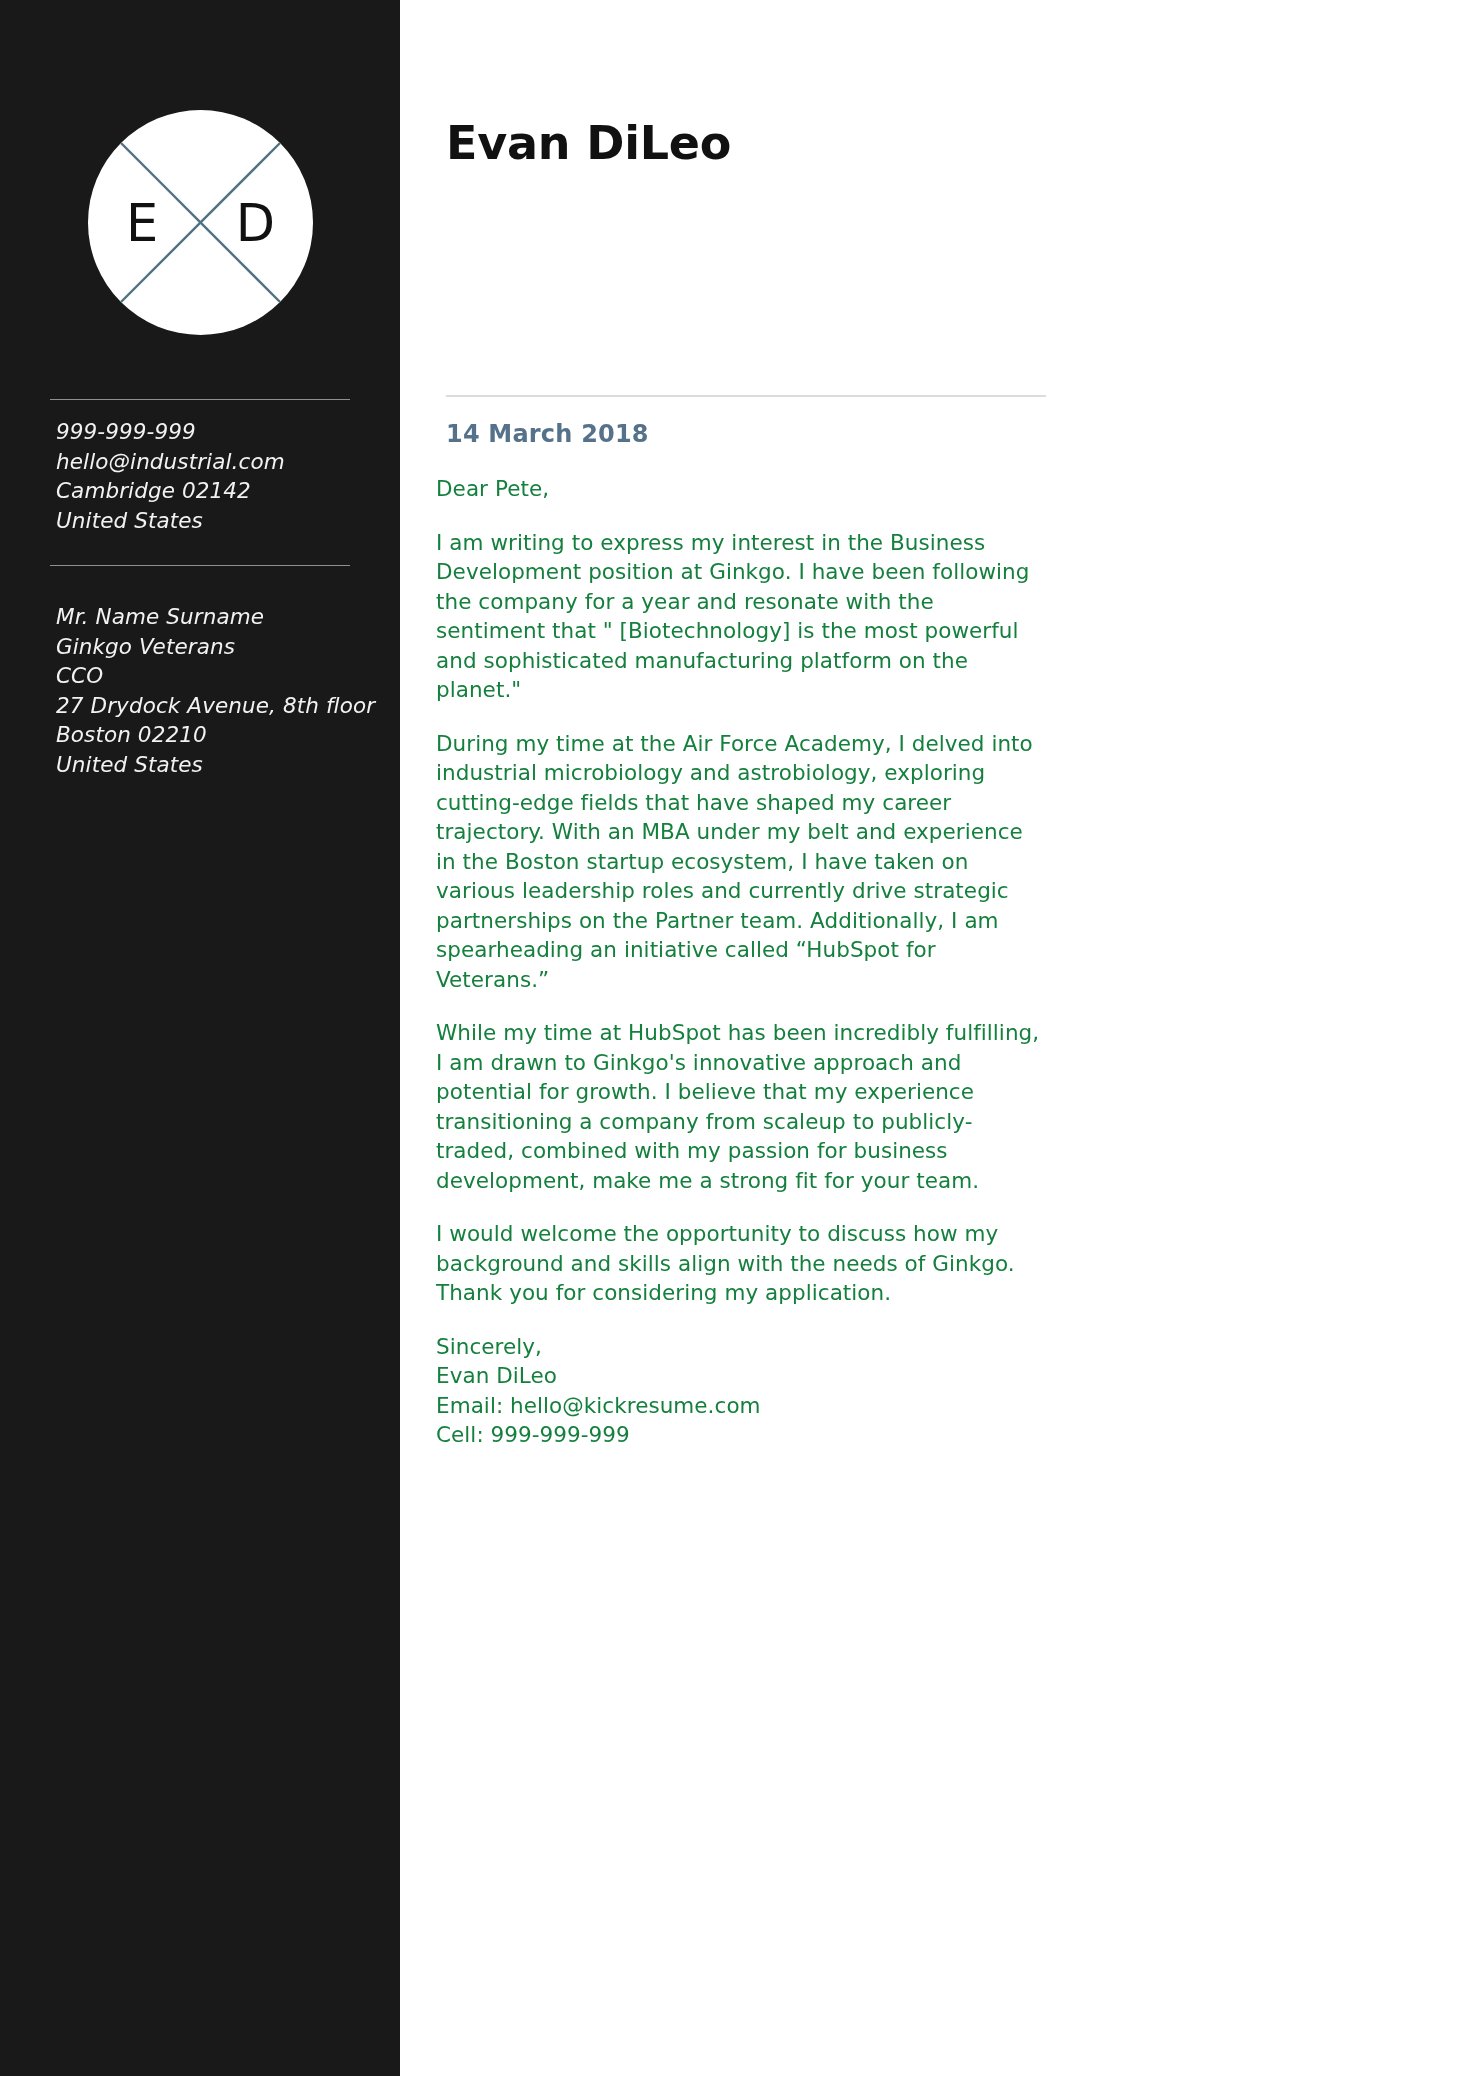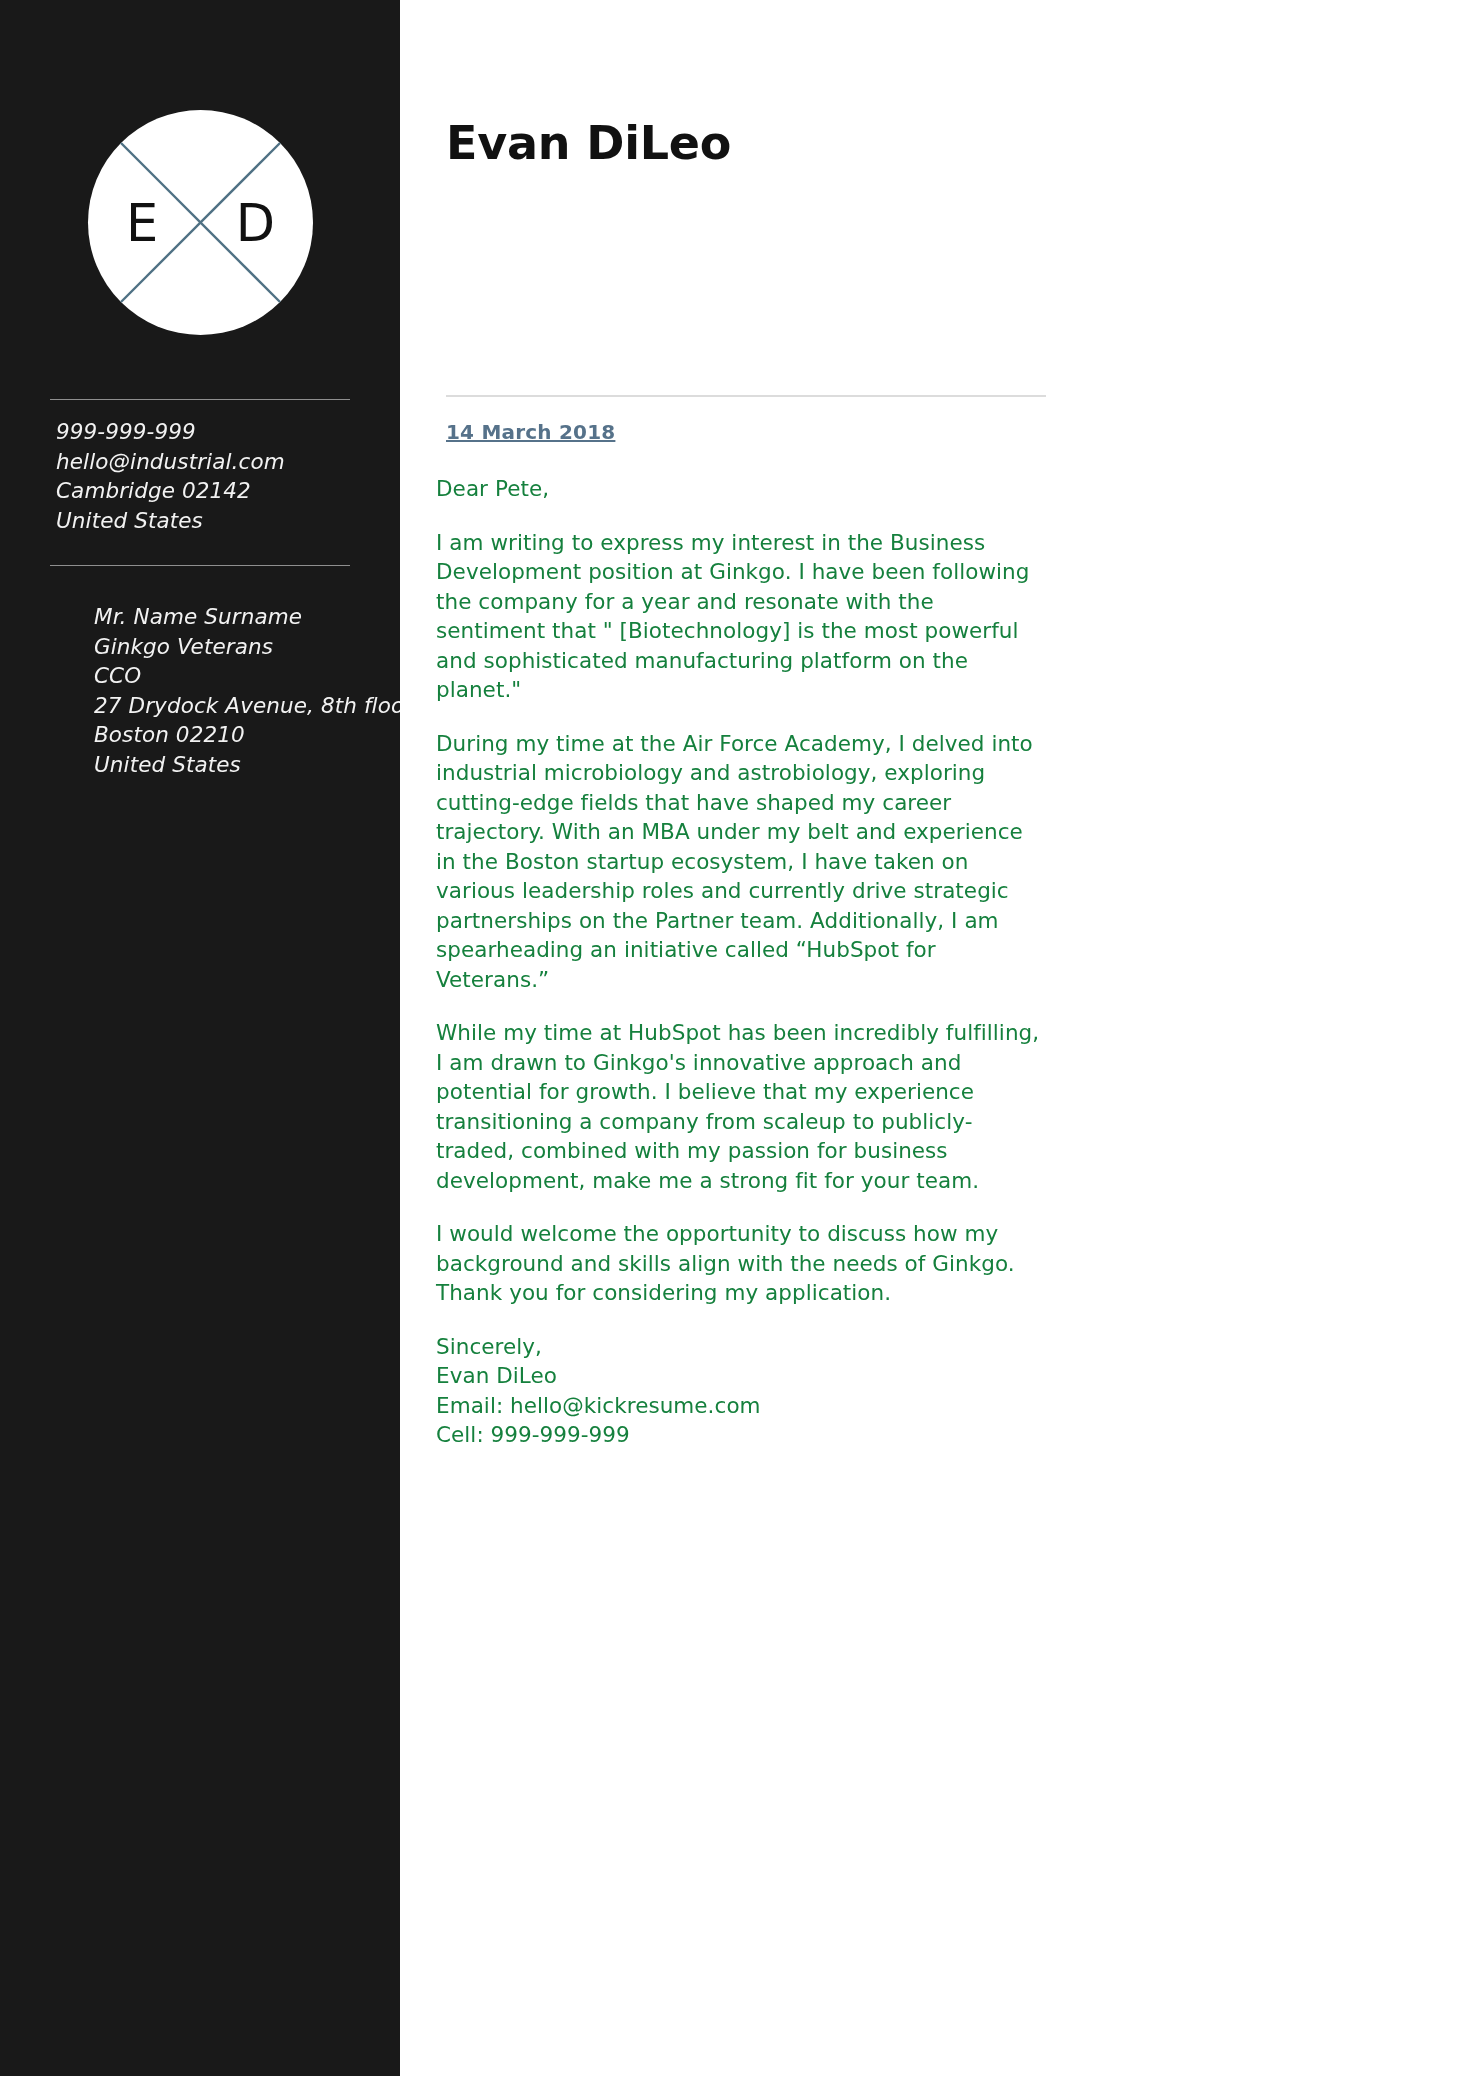--- a/index.html
+++ b/index.html
@@ -70,21 +70,21 @@
     left: 56px;
     width: 330px;
     color: #f2f2f2;
     font-size: 21.5px;
     line-height: 29.5px;
     font-weight: 400;
     letter-spacing: 0.1px;
     font-style: italic;
   }
   .side-block.contact   { top: 417px; }
-  .side-block.recipient { top: 602px; margin-left: 38px; }
+  .side-block.recipient { top: 602px; }
   .side-block div { white-space: nowrap; }
 
   
   .main {
     position: absolute;
     left: 400px; top: 0;
     width: 1272px;
     height: 2076px;
     background: #ffffff;
   }
@@ -104,25 +104,24 @@
     left: 46px;
     top: 395px;
     width: 600px;
     height: 2px;
     background: #dcdcdc;
   }
   .letter-date {
     position: absolute;
     left: 46px;
     top: 420px;
-    font-size: 20px;
+    font-size: 24px;
     font-weight: 700;
     color: #56728a;
     letter-spacing: 0.2px;
-    text-decoration: underline;
   }
   .letter-body {
     position: absolute;
     left: 36px;
     top: 474px;
     width: 605px;
     color: #15803d;
     font-size: 21.5px;
     line-height: 29.5px;
     letter-spacing: 0.05px;

